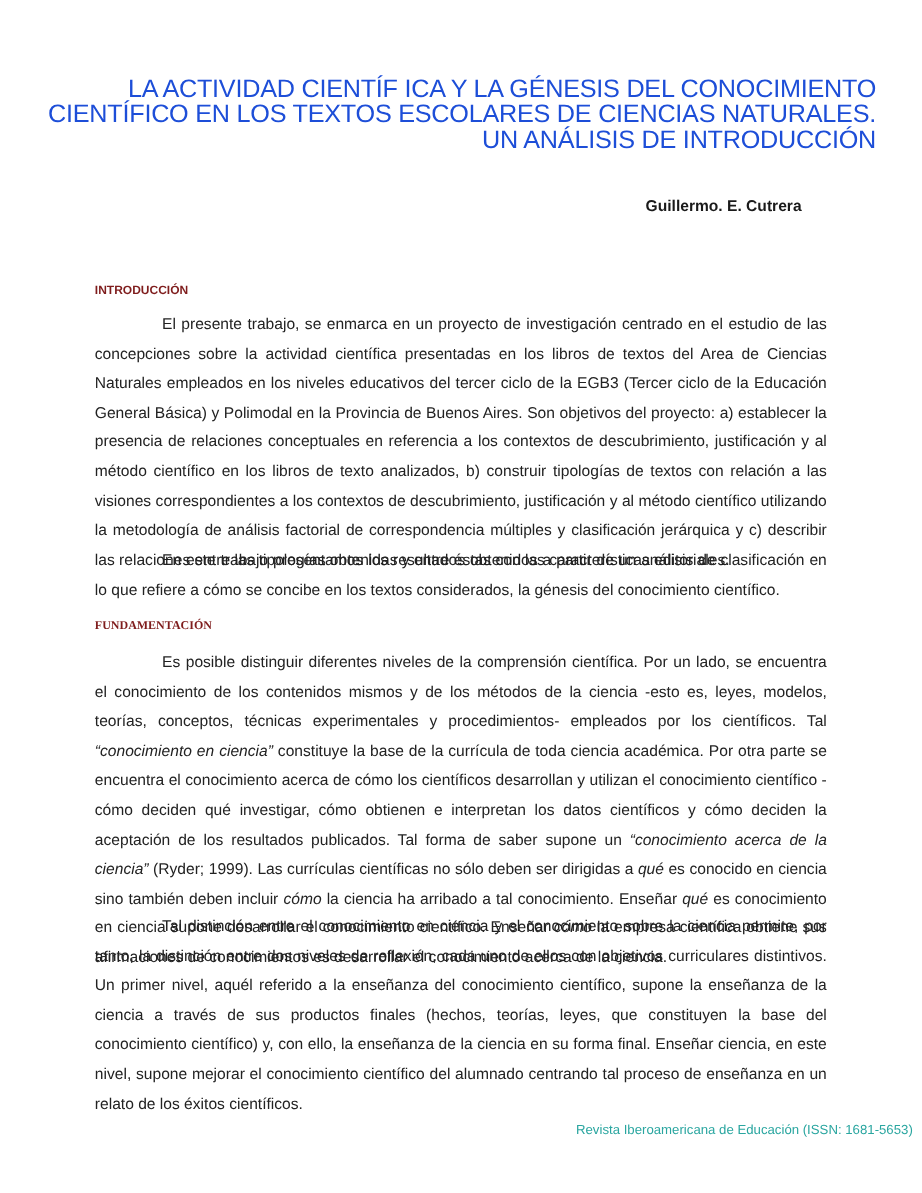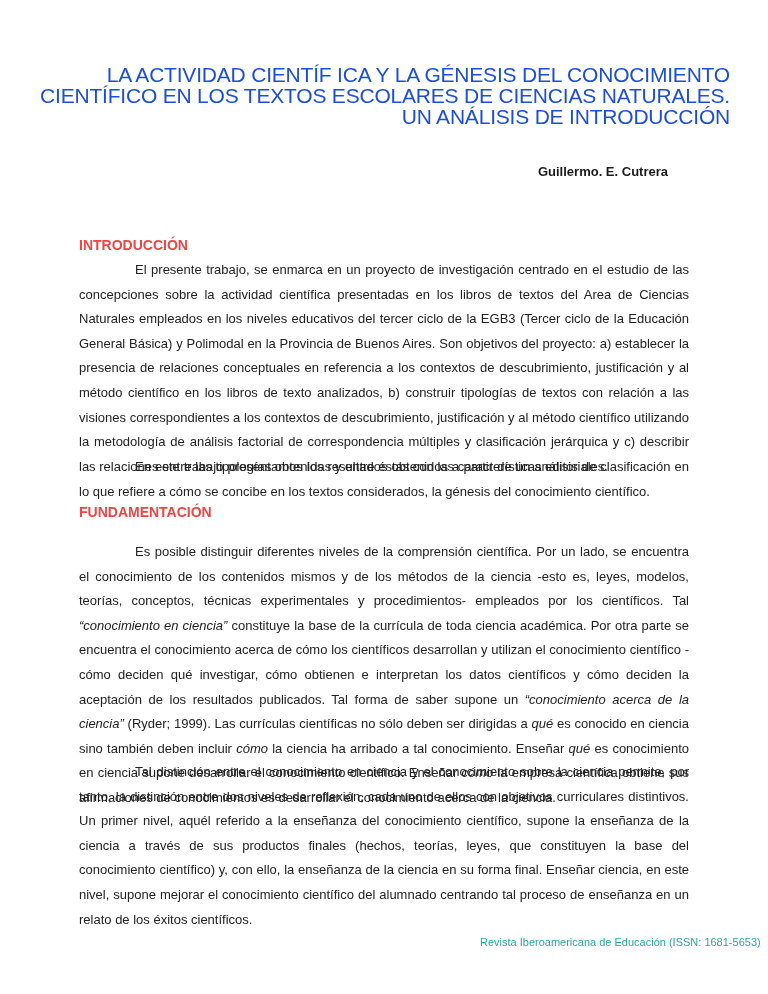--- a/index.html
+++ b/index.html
@@ -12,22 +12,22 @@
     text-align: right; color: #1d4ed8; font-size: 21px; line-height: 21px;
     letter-spacing: -0.2px;
   }
   .title div { white-space: nowrap; }
   .author {
     position: absolute; right: 100px; top: 164px; text-align: left;
     font-size: 13px; line-height: 16px;
   }
   .author .name { font-weight: bold; }
   .section-head {
-    position: absolute; left: 79px; color: #ef4444; font-weight: bold;
-    font-size: 14px;
+    position: absolute; left: 79px; color: #7f1d1d; font-weight: bold;
+    font-size: 10px;
   }
   .para {
     position: absolute; left: 79px; width: 610px;
     font-size: 13px; line-height: 24.6px; text-align: justify;
     text-indent: 56px; color: #222;
   }
   .para em { font-style: italic; margin-top: 25px; }
   .footer {
     position: absolute; left: 460px; top: 936px;
     font-size: 11px; color: #2aa6a0; padding-left: 20px;
@@ -45,19 +45,19 @@
 <div class="author">
   <div class="name">Guillermo. E. Cutrera</div>
 </div>
 
 <div class="section-head" style="top:237px;">INTRODUCCIÓN</div>
 
 <div class="para" style="top:258px;">El presente trabajo, se enmarca en un proyecto de investigación centrado en el estudio de las concepciones sobre la actividad científica presentadas en los libros de textos del Area de Ciencias Naturales empleados en los niveles educativos del tercer ciclo de la EGB3 (Tercer ciclo de la Educación General Básica) y Polimodal en la Provincia de Buenos Aires. Son objetivos del proyecto: a) establecer la presencia de relaciones conceptuales en referencia a los contextos de descubrimiento, justificación y al método científico en los libros de texto analizados, b) construir tipologías de textos con relación a las visiones correspondientes a los contextos de descubrimiento, justificación y al método científico utilizando la metodología de análisis factorial de correspondencia múltiples y clasificación jerárquica y c) describir las relaciones entre las tipologías obtenidas y entre éstas con las características editoriales.</div>
 
 <div class="para" style="top:455px;">En este trabajo presentamos los resultados obtenidos a partir de un análisis de clasificación en lo que refiere a cómo se concibe en los textos considerados, la génesis del conocimiento científico.</div>
 
-<div class="section-head" style="top:504px;">FUNDAMENTACIÓN</div>
+<div class="section-head" style="top:516px;font-family:Liberation Serif, serif;">FUNDAMENTACIÓN</div>
 
 <div class="para" style="top:540px;"><span>Es posible distinguir diferentes niveles de la comprensión científica. Por un lado, se encuentra el conocimiento de los contenidos mismos y de los métodos de la ciencia  -esto es, leyes, modelos, teorías, conceptos, técnicas experimentales y procedimientos- empleados por los científicos. Tal </span><em>“conocimiento en ciencia”</em><span> constituye la base de la currícula de toda ciencia académica. Por otra parte se encuentra el conocimiento acerca de cómo los científicos desarrollan y utilizan el conocimiento científico -cómo deciden qué investigar, cómo obtienen e interpretan los datos científicos y cómo deciden la aceptación de los resultados publicados. Tal forma de saber supone un </span><em>“conocimiento acerca de la ciencia”</em><span> (Ryder; 1999). Las currículas científicas no sólo deben ser dirigidas a </span><em>qué</em><span> es conocido en ciencia sino también deben incluir </span><em>cómo</em><span> la ciencia ha arribado a tal conocimiento. Enseñar </span><em>qué</em><span> es conocimiento en ciencia supone desarrollar el conocimiento científico. Enseñar </span><em>cómo</em><span> la empresa científica obtiene sus afirmaciones de conocimientos es desarrollar el conocimiento acerca de la ciencia.</span></div>
 
 <div class="para" style="top:760px;">Tal distinción entre el conocimiento en ciencia y el conocimiento sobre la ciencia permite, por tanto, la distinción entre dos niveles de reflexión, cada uno de ellos con objetivos curriculares distintivos. Un primer nivel, aquél referido a la enseñanza del conocimiento científico, supone la enseñanza de la ciencia a través de sus productos finales (hechos, teorías, leyes, que constituyen la base del conocimiento científico) y, con ello, la enseñanza de la ciencia en su forma final. Enseñar ciencia, en este nivel, supone mejorar el conocimiento científico del alumnado centrando tal proceso de enseñanza en un relato de los éxitos científicos.</div>
 
 <div class="footer">Revista Iberoamericana de Educación (ISSN: 1681-5653)</div>
 
 </body></html>

